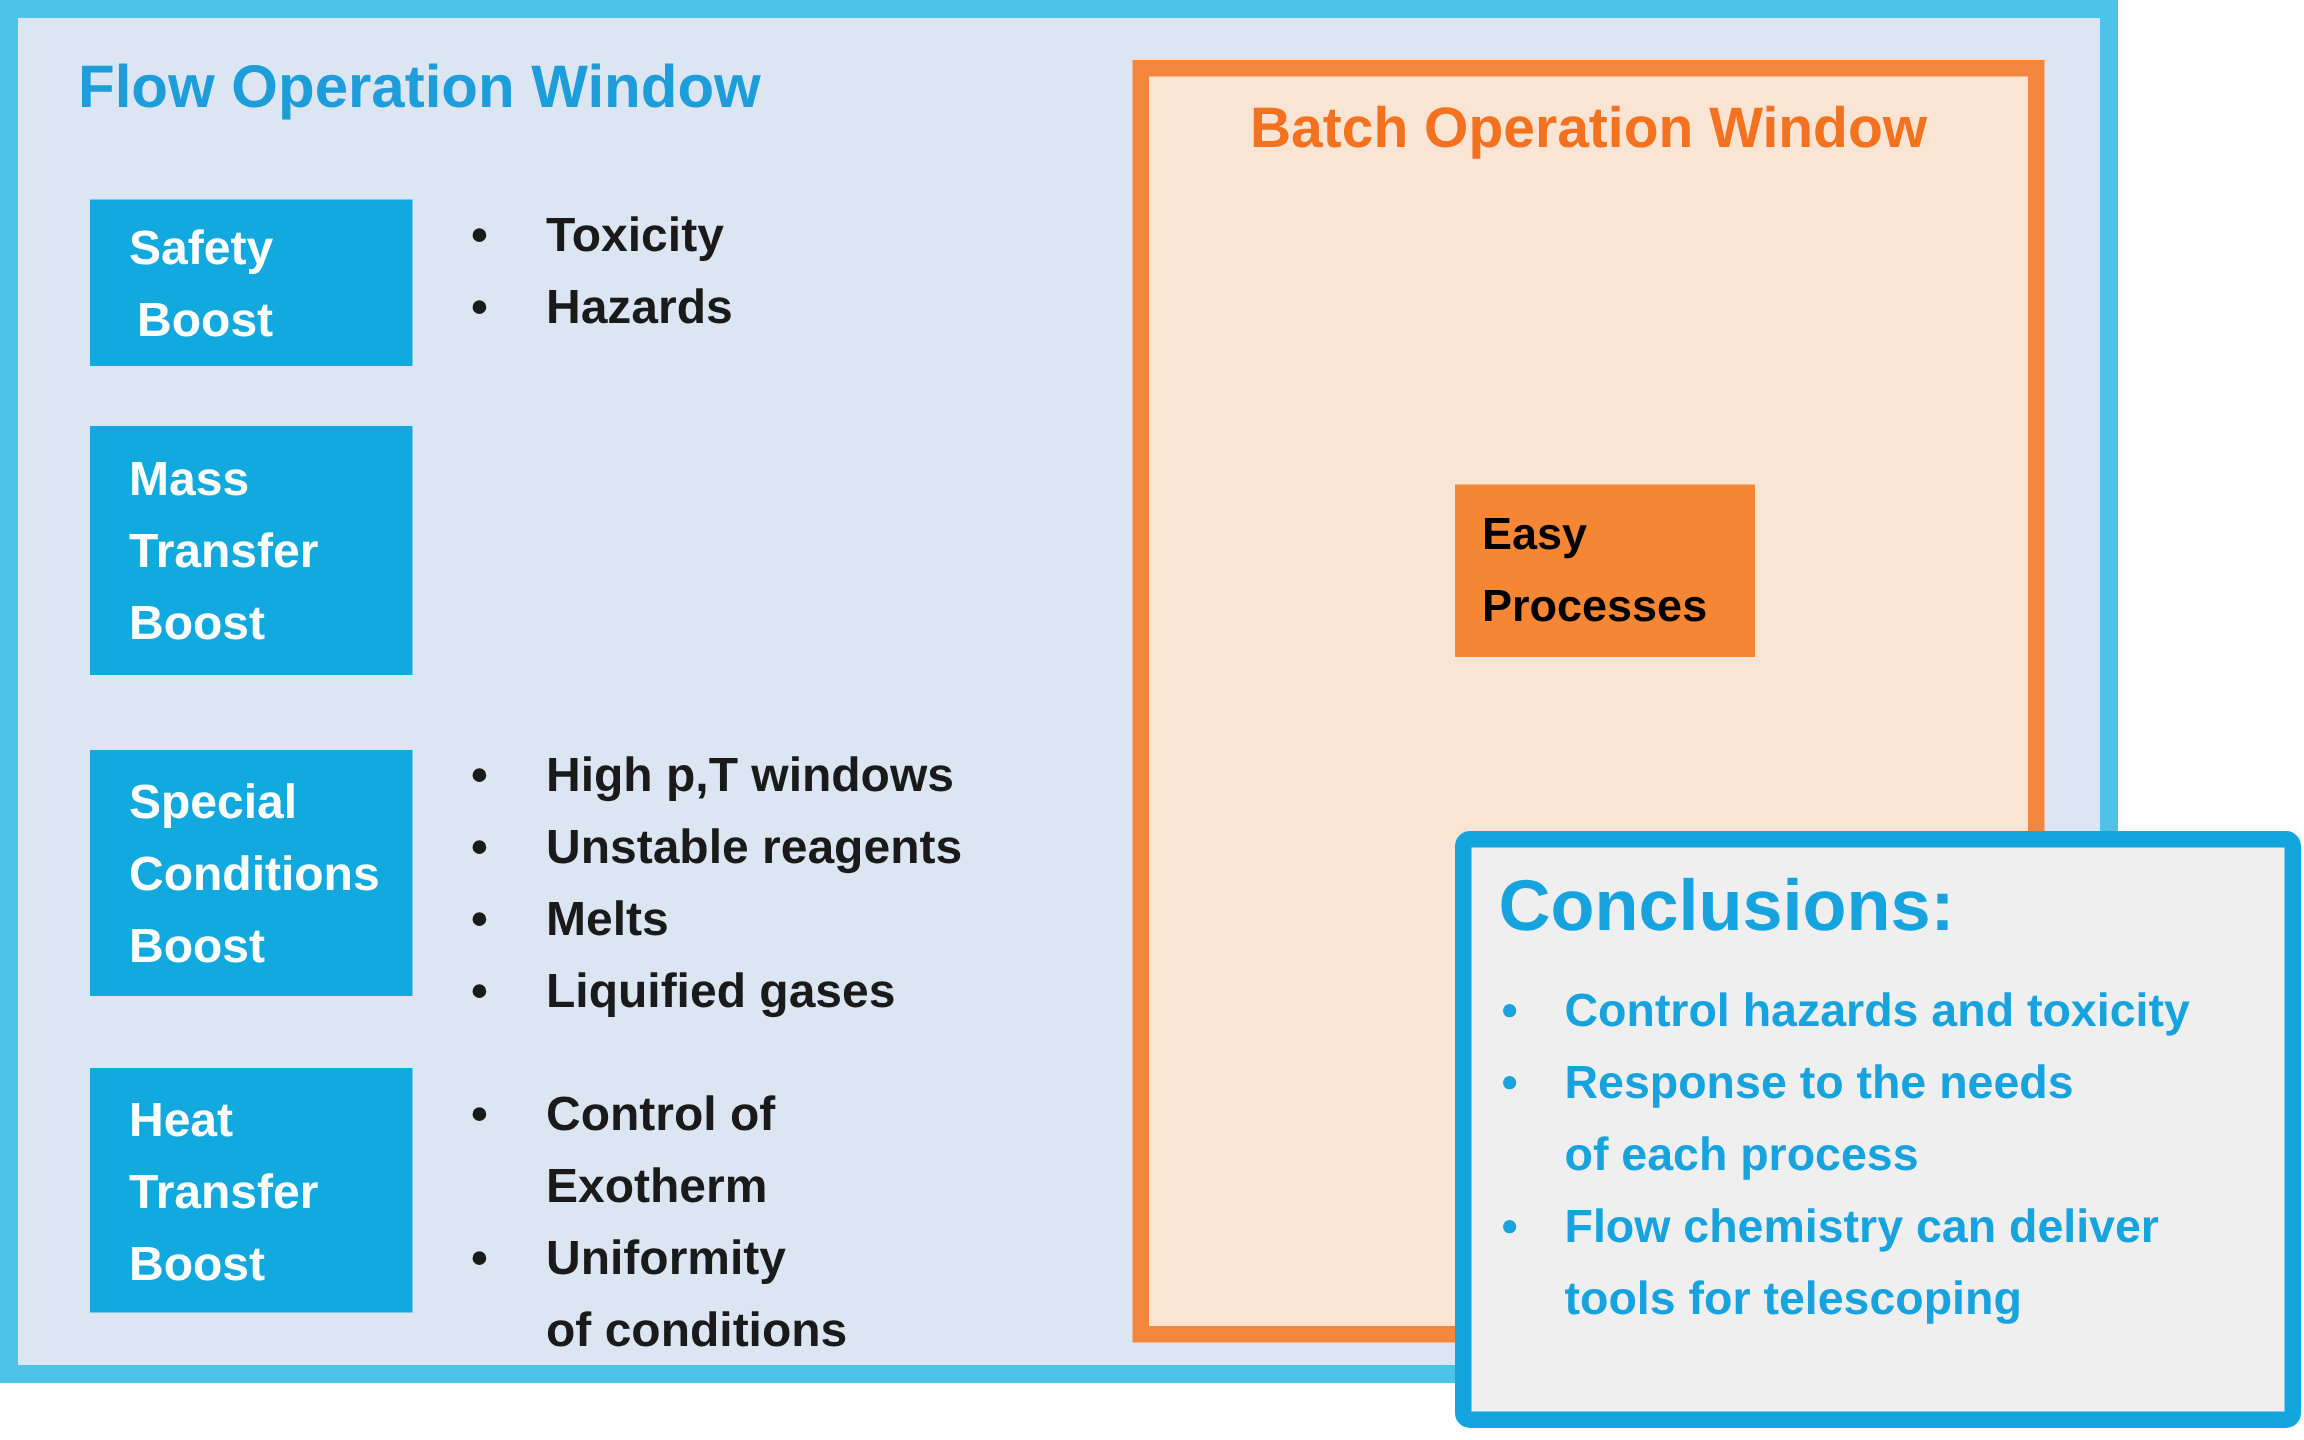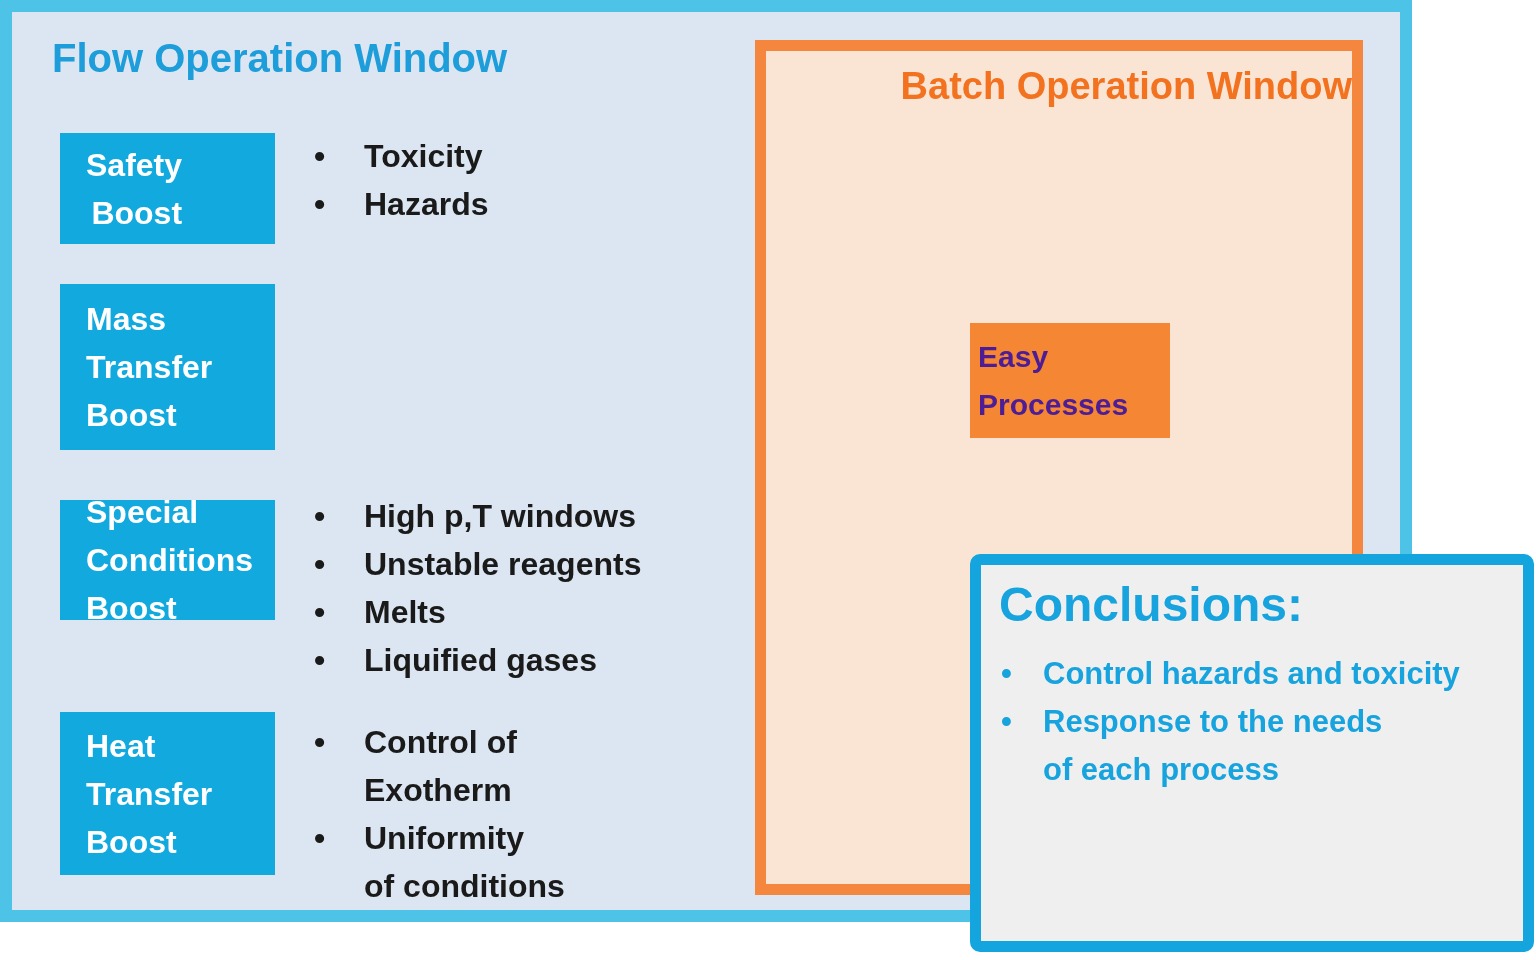--- a/index.html
+++ b/index.html
@@ -35,21 +35,21 @@
   }
   .boost-box{
     position:absolute;left:48px;width:215px;
     background:var(--boost-box);color:#FFFFFF;
     font-size:32px;line-height:48px;
     display:flex;align-items:center;
     padding-left:26px;white-space:pre-line;
   }
   .bb-safety {top:121px;height:111px;text-align:right;}
   .bb-mass   {top:272px;height:166px;}
-  .bb-special{top:488px;height:120px;}
+  .bb-special{top:488px;height:164px;}
   .bb-heat   {top:700px;height:163px;}
 
   .bullet-list{
     position:absolute;left:300px;list-style:none;
     font-size:32px;line-height:48px;color:var(--list-text);
   }
   .bullet-list li{
     position:relative;padding-left:52px;white-space:pre-line;
   }
   .bullet-list li::before{
@@ -62,29 +62,29 @@
   .bl-heat   {top:706px;}
 
   
   .batch-frame{
     position:absolute;left:755px;top:40px;width:608px;height:855px;
     background:var(--batch-fill);
     border:11px solid var(--batch-border);
   }
   .batch-title{
     position:absolute;left:0;top:14px;width:100%;
-    text-align:right;font-size:38px;color:var(--batch-title-text);
+    text-align:center;font-size:38px;color:var(--batch-title-text);
     white-space:nowrap;
   }
   .easy-box{
     position:absolute;left:970px;top:323px;width:200px;height:115px;
-    background:var(--easy-fill);color:#4c1d95;
+    background:var(--easy-fill);color:#000000;
     font-size:30px;line-height:48px;
     display:flex;align-items:center;
-    padding-left:8px;white-space:pre-line;
+    padding-left:18px;white-space:pre-line;
   }
 
   
   .conclusions{
     position:absolute;left:970px;top:554px;width:564px;height:398px;
     background:var(--conclusions-fill);
     border:11px solid var(--conclusions-border);
     border-radius:10px;
     z-index:5;
   }
@@ -149,16 +149,18 @@
   </div>
   <div class="easy-box">Easy
 Processes</div>
 
   <div class="conclusions">
     <div class="conclusions-heading">Conclusions:</div>
     <ul class="conclusions-list">
       <li>Control hazards and toxicity</li>
       <li>Response to the needs
 of each process</li>
+      <li>Flow chemistry can deliver
+tools for telescoping</li>
     </ul>
   </div>
 
 </div>
 
 </body></html>

